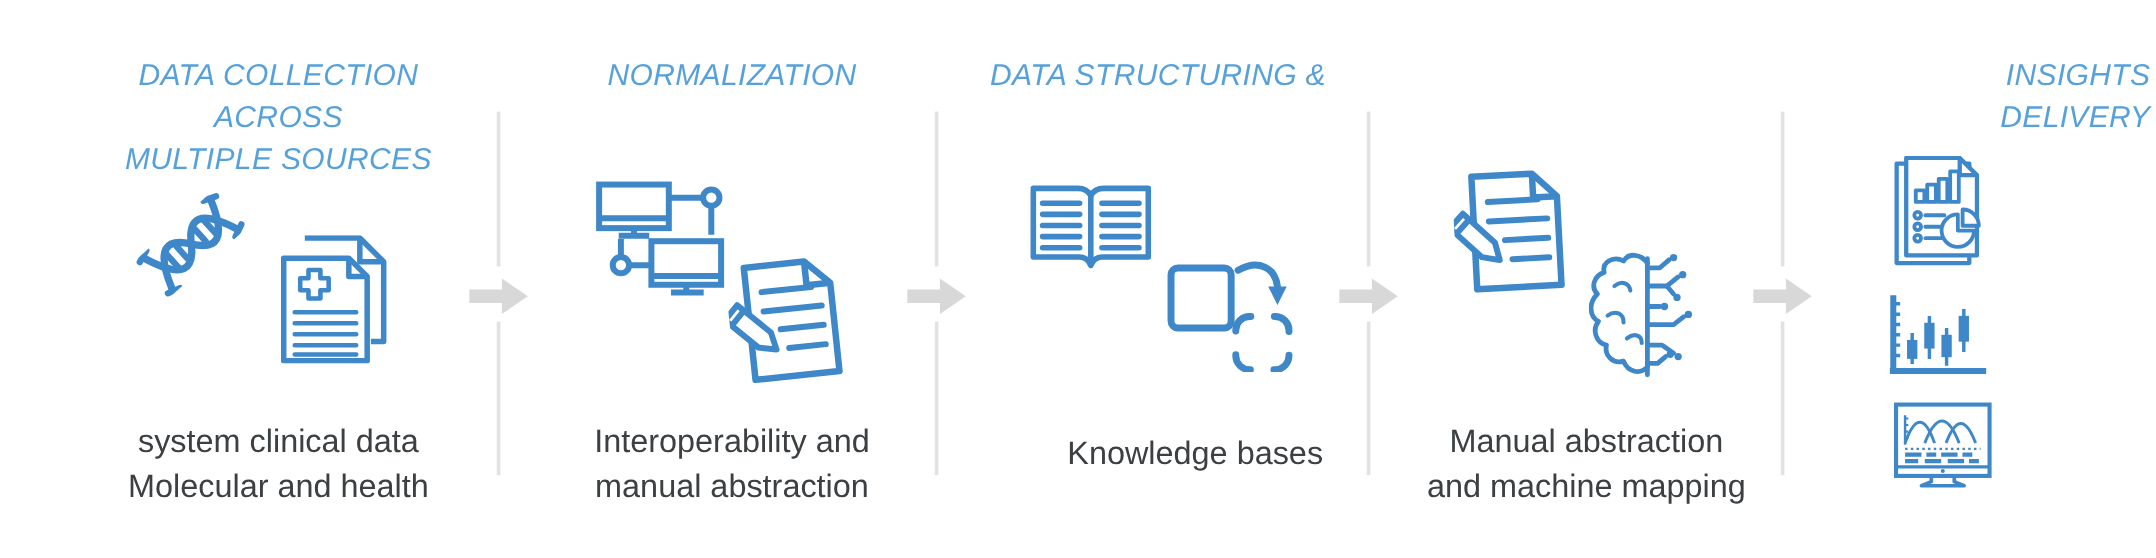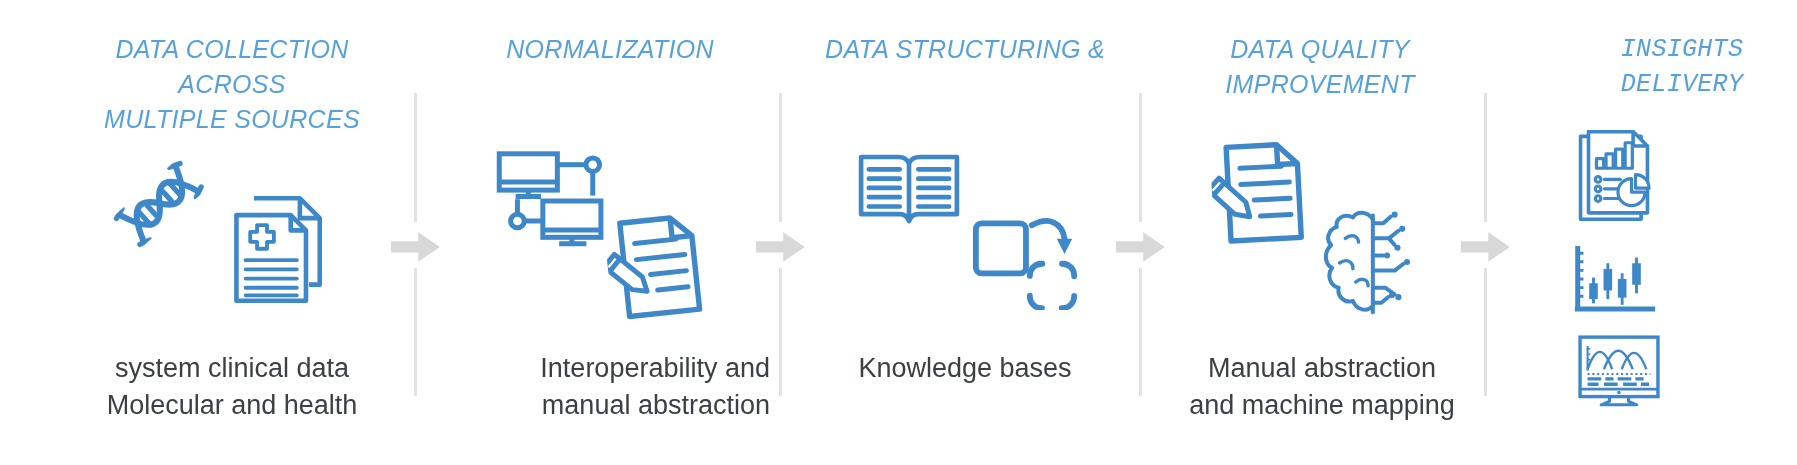--- a/index.html
+++ b/index.html
@@ -1,21 +1,21 @@
 <!DOCTYPE html>
 <html><head>
 <meta charset="utf-8">
 <style>
   html,body{margin:0;padding:0;background:#ffffff;}
   .canvas{position:relative;width:1797px;height:465px;background:#ffffff;overflow:hidden;
           font-family:"Liberation Sans", sans-serif;}
-  .heading{position:absolute;top:32px;width:300px;text-align:center;
+  .heading{position:absolute;top:46px;width:300px;text-align:center;
            font-style:italic;font-size:25px;line-height:35px;color:#57A1DB;
            letter-spacing:.3px;font-weight:400;}
-  .heading.left{text-align:center;width:220px;font-family:Liberation Mono, monospace;}
+  .heading.left{text-align:right;width:220px;}
   .caption{position:absolute;top:350px;width:320px;text-align:center;
            font-size:27px;line-height:37px;color:#3C4043;font-weight:400;}
   .icon{position:absolute;color:#3E87C8;}
   .icon svg{display:block;width:100%;height:100%;}
   .divider{position:absolute;width:3px;background:#E2E2E2;}
   .arrow{position:absolute;width:50px;height:28px;}
 </style>
 </head>
 <body>
 
@@ -90,21 +90,21 @@
       <path d="M18,4 H74 L96,26 V108 H18 Z"></path>
       <path d="M74,4 V26 H96"></path>
       <path d="M32,28 H78 M32,46 H86 M46,64 H86 M52,82 H86" stroke-width="5.5" stroke-linecap="round"></path>
       <g transform="translate(2,44) rotate(45)">
         <path d="M0,-9 H40 L54,0 L40,9 H0 Z" fill="#ffffff" stroke-width="5.5"></path>
         <path d="M8,-9 V9" stroke-width="5.5"></path>
       </g>
     </svg>
   </div>
 
-  <div class="caption" style="left:450px;text-align:right;">
+  <div class="caption" style="left:450px;">
     <div>Interoperability and</div>
     <div>manual abstraction</div>
   </div>
 
   <div class="divider" style="left:779px;top:93px;height:129px;"></div>
   <div class="divider" style="left:779px;top:268px;height:128px;"></div>
   <div class="arrow" style="left:756px;top:231px;">
     <svg viewBox="0 0 44 28">
         <path d="M0,9 H24 V1 L43,14 L24,27 V19 H0 Z" fill="#D8D8D8"></path>
       </svg>
@@ -125,36 +125,32 @@
 
   <div class="icon" style="left:972px;top:204px;width:106px;height:106px;">
     <svg viewBox="0 0 110 110" fill="none" stroke="currentColor" stroke-width="6">
       <rect x="4" y="20" width="52" height="52" rx="6"></rect>
       <path d="M62,22 C80,12 94,20 96,36" stroke-linecap="round"></path>
       <path d="M88,36 L104,36 L96,52 Z" fill="currentColor" stroke="none"></path>
       <rect x="60" y="62" width="46" height="46" rx="12" pathLength="160" stroke-dasharray="20 20" stroke-dashoffset="139" stroke-linecap="round"></rect>
     </svg>
   </div>
 
-  <div class="caption" style="left:805px;">
+  <div class="caption" style="left:836px;margin-top:10px;">
     <div>Knowledge bases</div>
   </div>
 
   <div class="divider" style="left:1139px;top:93px;height:129px;"></div>
   <div class="divider" style="left:1139px;top:268px;height:128px;"></div>
   <div class="arrow" style="left:1116px;top:231px;">
     <svg viewBox="0 0 44 28">
         <path d="M0,9 H24 V1 L43,14 L24,27 V19 H0 Z" fill="#D8D8D8"></path>
       </svg>
   </div>
 
-  <div class="heading" style="left:1170px;">
-    <div>DATA QUALITY</div>
-    <div>IMPROVEMENT</div>
-  </div>
 
   <div class="icon" style="left:1212px;top:142px;width:98px;height:101px;transform:rotate(-3deg);">
     <svg viewBox="0 0 108 112" fill="none" stroke="currentColor" stroke-width="6" stroke-linejoin="round">
       <path d="M18,4 H74 L96,26 V108 H18 Z"></path>
       <path d="M74,4 V26 H96"></path>
       <path d="M32,28 H78 M32,46 H86 M46,64 H86 M52,82 H86" stroke-width="5.5" stroke-linecap="round"></path>
       <g transform="translate(2,44) rotate(45)">
         <path d="M0,-9 H40 L54,0 L40,9 H0 Z" fill="#ffffff" stroke-width="5.5"></path>
         <path d="M8,-9 V9" stroke-width="5.5"></path>
       </g>

